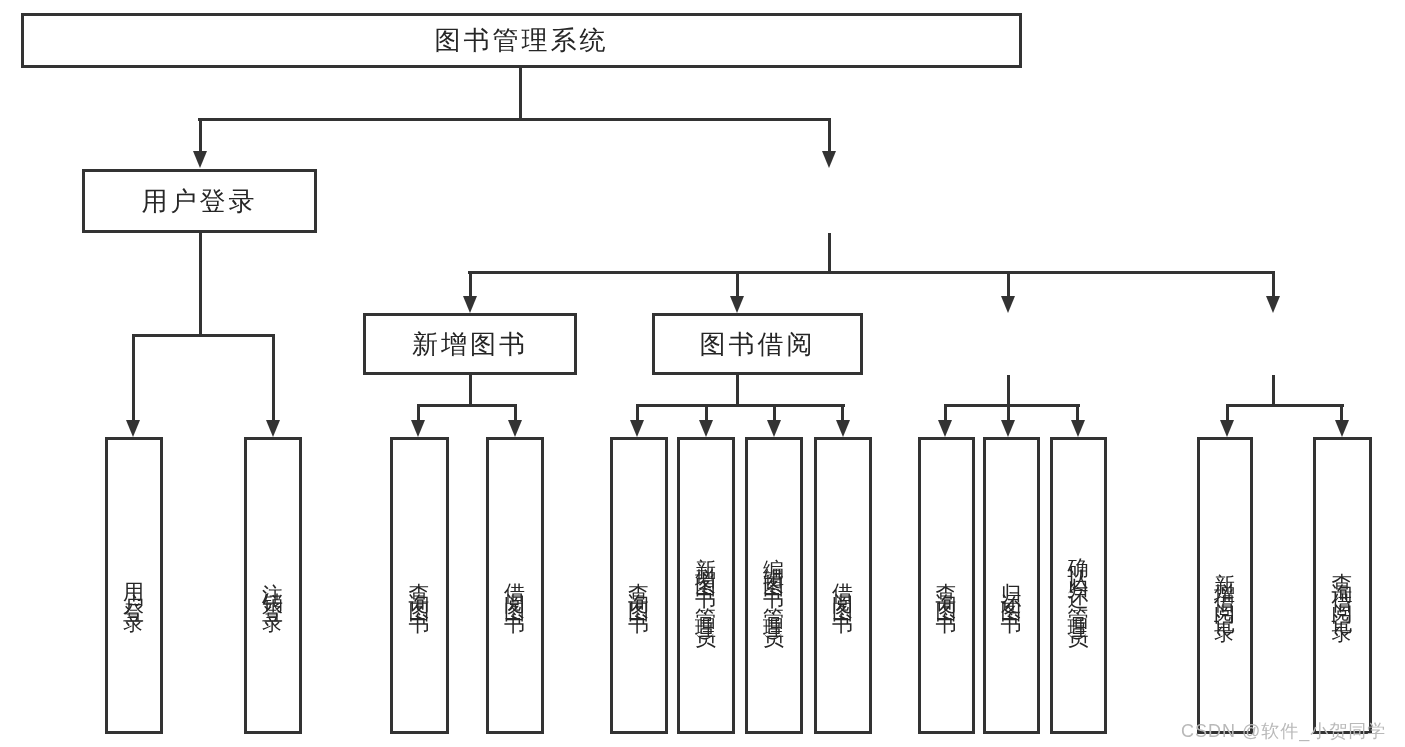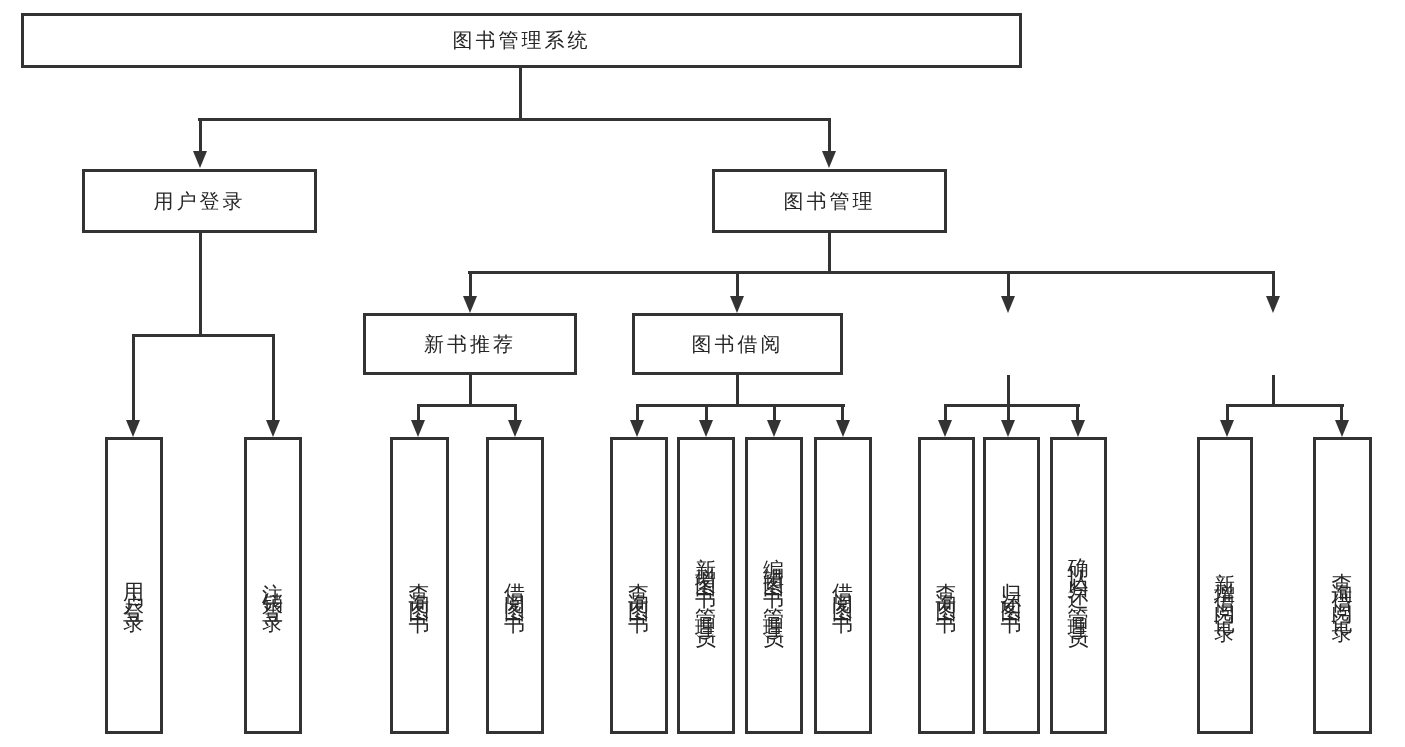--- a/index.html
+++ b/index.html
@@ -19,21 +19,21 @@
   .box {
     position: absolute;
     box-sizing: border-box;
     border: 3px solid #333333;
     background: #ffffff;
     display: flex;
     align-items: center;
     justify-content: center;
   }
   .hlabel {
-    font-size: 20px;
+    font-size: 26px;
     letter-spacing: 3px;
     color: #262626;
     white-space: nowrap;
   }
   .vbox {
     top: 437px;
     height: 297px;
   }
   .vlabel {
     writing-mode: vertical-rl;
@@ -85,23 +85,20 @@
 
   <div class="vline" style="left:519px;top:67px;height:53px;"></div>
   <div class="hline" style="left:198px;top:118px;width:633px;"></div>
   <div class="vline" style="left:199px;top:121px;height:32px;"></div>
   <div class="arrow" style="left:193px;top:151px;"></div>
   <div class="vline" style="left:828px;top:121px;height:32px;"></div>
   <div class="arrow" style="left:822px;top:151px;"></div>
 
   <div class="box" style="left:82px;top:169px;width:235px;height:64px;">
     <span class="hlabel">用户登录</span>
-  </div>
-  <div class="box" style="left:712px;top:169px;width:235px;height:64px;">
-    <span class="hlabel">图书管理</span>
   </div>
 
   <div class="vline" style="left:199px;top:233px;height:104px;"></div>
   <div class="hline" style="left:132px;top:334px;width:143px;"></div>
   <div class="vline" style="left:132px;top:337px;height:83px;"></div>
   <div class="arrow" style="left:126px;top:420px;"></div>
   <div class="vline" style="left:272px;top:337px;height:83px;"></div>
   <div class="arrow" style="left:266px;top:420px;"></div>
 
   <div class="vline" style="left:828px;top:233px;height:41px;"></div>
@@ -109,23 +106,23 @@
   <div class="vline" style="left:469px;top:274px;height:22px;"></div>
   <div class="arrow" style="left:463px;top:296px;"></div>
   <div class="vline" style="left:736px;top:274px;height:22px;"></div>
   <div class="arrow" style="left:730px;top:296px;"></div>
   <div class="vline" style="left:1007px;top:274px;height:22px;"></div>
   <div class="arrow" style="left:1001px;top:296px;"></div>
   <div class="vline" style="left:1272px;top:274px;height:22px;"></div>
   <div class="arrow" style="left:1266px;top:296px;"></div>
 
   <div class="box" style="left:363px;top:313px;width:214px;height:62px;">
-    <span class="hlabel">新书推荐</span>
-  </div>
-  <div class="box" style="left:632px;top:313px;width:211px;height:62px;">
+    <span class="hlabel">新增图书</span>
+  </div>
+  <div class="box" style="left:652px;top:313px;width:211px;height:62px;">
     <span class="hlabel">图书借阅</span>
   </div>
 
   <div class="vline" style="left:469px;top:375px;height:31px;"></div>
   <div class="vline" style="left:736px;top:375px;height:31px;"></div>
   <div class="vline" style="left:1007px;top:375px;height:31px;"></div>
   <div class="vline" style="left:1272px;top:375px;height:31px;"></div>
 
   <div class="hline" style="left:417px;top:404px;width:100px;"></div>
   <div class="hline" style="left:636px;top:404px;width:209px;"></div>
@@ -195,14 +192,15 @@
     <span class="vlabel">确认归还（管理员）</span>
   </div>
 
   <div class="box vbox" style="left:1197px;width:56px;">
     <span class="vlabel">新增借阅记录</span>
   </div>
   <div class="box vbox" style="left:1313px;width:59px;">
     <span class="vlabel">查询借阅记录</span>
   </div>
 
+  <div class="watermark">CSDN @软件_小贺同学</div>
 
 </div>
 
 </body></html>

